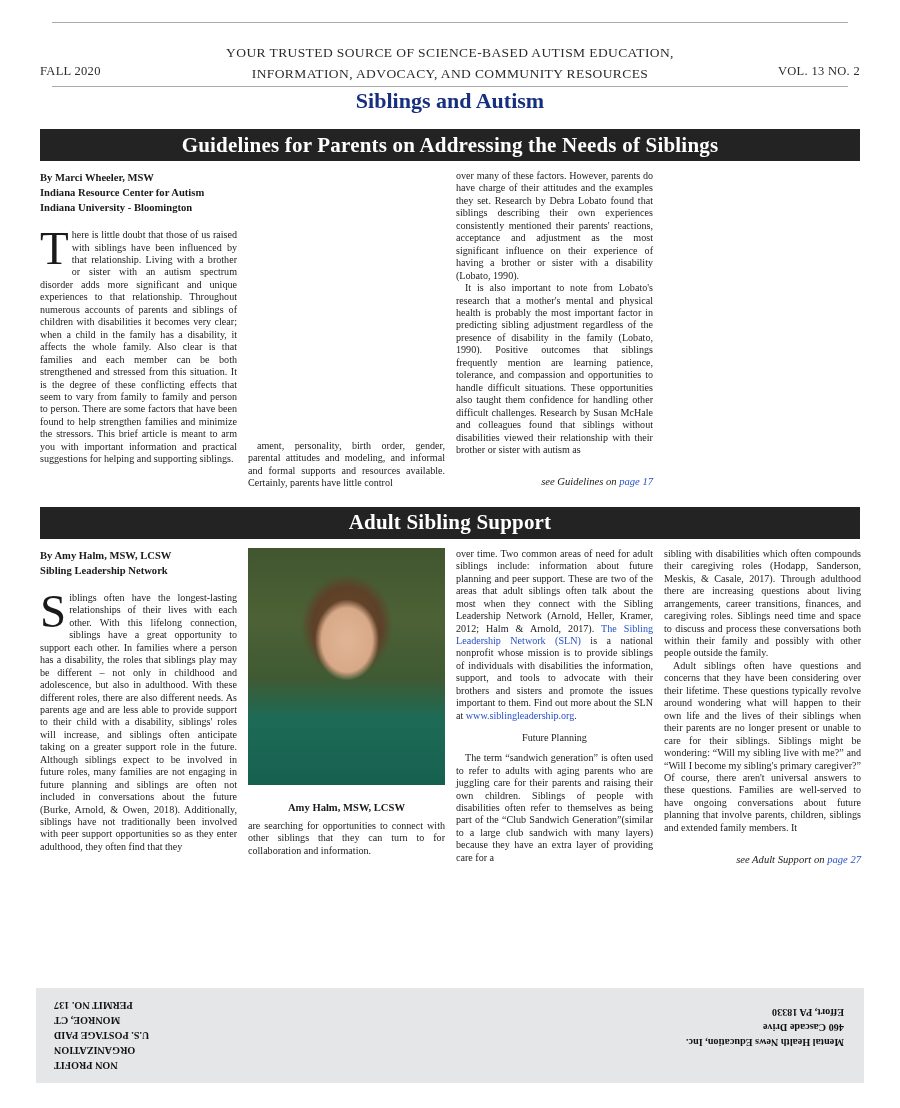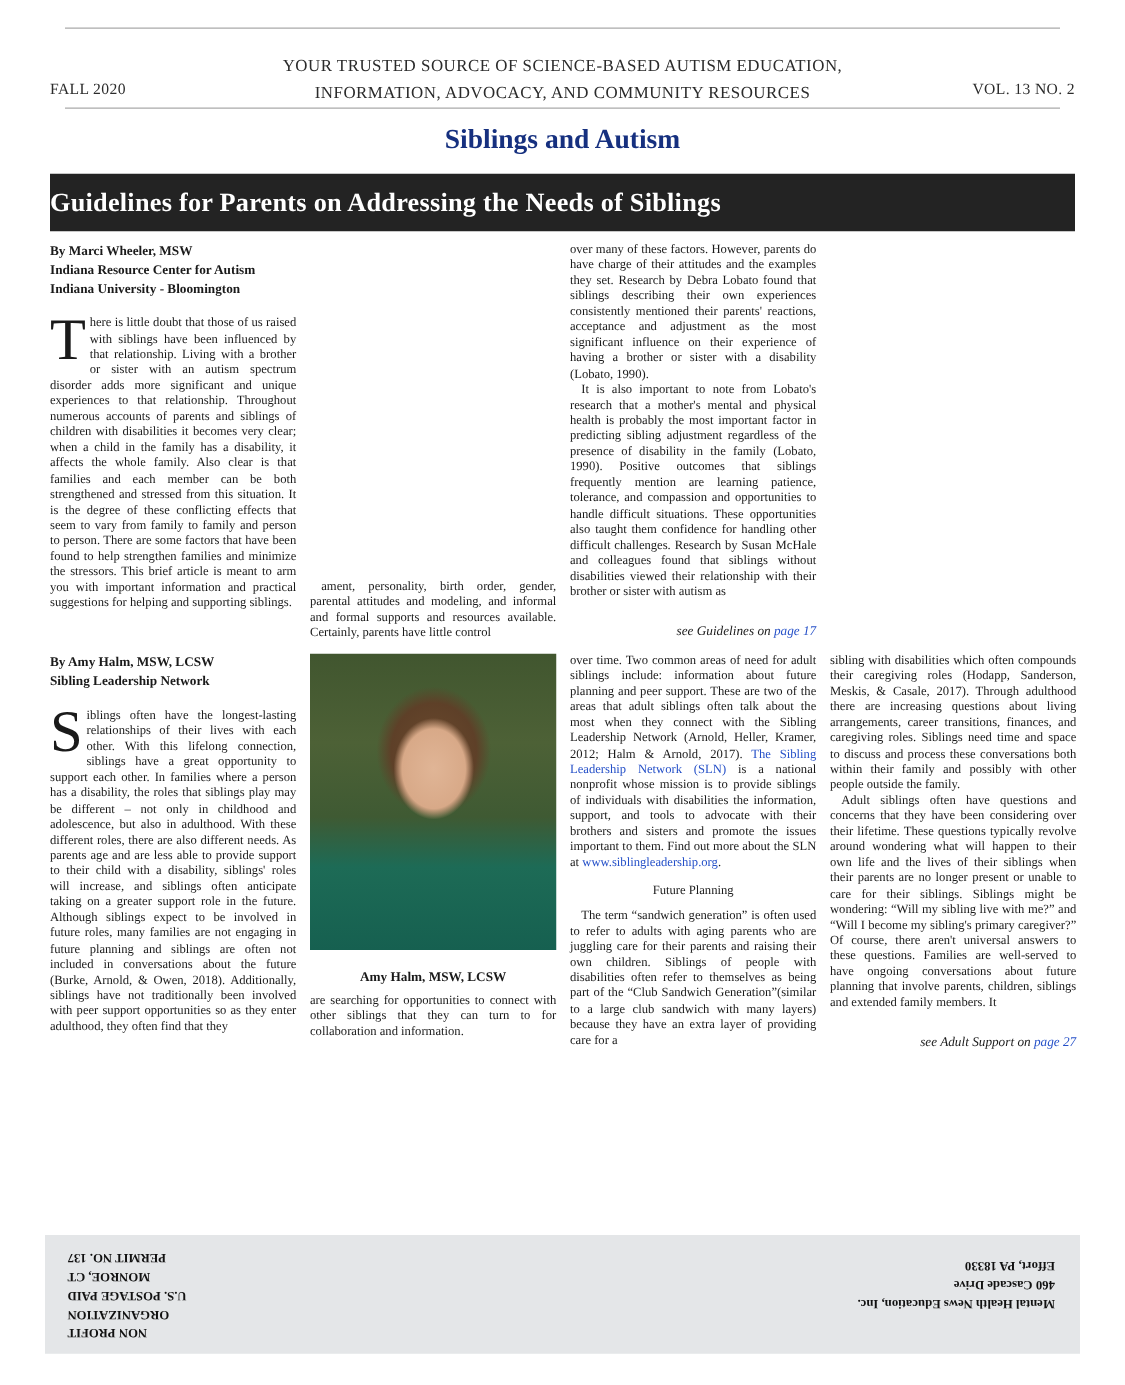--- a/index.html
+++ b/index.html
@@ -77,33 +77,33 @@
   }
   .masthead-rule2 {
     border-top: 1px solid #aaaaaa;
     margin: 3px 12px 0 12px;
   }
   .section-title {
     text-align: center;
     color: #16307f;
     font-size: 22px;
     font-weight: bold;
-    margin-top: 11px;
+    margin-top: 1px;
     margin-bottom: 0;
     font-family: "Liberation Serif", "DejaVu Serif", serif;
   }
 
   
   .banner {
     background: #232323;
     margin: 15px 40px 0 40px;
-    height: 46px;
+    height: 32px;
     display: flex;
     align-items: center;
-    justify-content: flex-start;
+    justify-content: center;
   }
   .banner-text {
     color: #ffffff;
     font-size: 21px;
     font-weight: bold;
     letter-spacing: 0.2px;
     font-family: "Liberation Serif", "DejaVu Serif", serif;
   }
 
   
@@ -278,20 +278,23 @@
       <p class="body">ament, personality, birth order, gender, parental attitudes and modeling, and informal and formal supports and resources available. Certainly, parents have little control</p>
     </div>
 
     <div class="col">
       <p class="body noindent">over many of these factors. However, parents do have charge of their attitudes and the examples they set. Research by Debra Lobato found that siblings describing their own experiences consistently mentioned their parents' reactions, acceptance and adjustment as the most significant influence on their experience of having a brother or sister with a disability (Lobato, 1990).</p>
       <p class="body">It is also important to note from Lobato's research that a mother's mental and physical health is probably the most important factor in predicting sibling adjustment regardless of the presence of disability in the family (Lobato, 1990). Positive outcomes that siblings frequently mention are learning patience, tolerance, and compassion and opportunities to handle difficult situations. These opportunities also taught them confidence for handling other difficult challenges. Research by Susan McHale and colleagues found that siblings without disabilities viewed their relationship with their brother or sister with autism as</p>
       <div class="jumpline"><span>see Guidelines on </span><span class="pg">page 17</span></div>
     </div>
   </div>
 
+  <div class="banner" style="margin-top:17px;">
+    <div class="banner-text">Adult Sibling Support</div>
+  </div>
 
   <div class="article">
 
     <div class="col">
       <div class="byline">
         <div>By Amy Halm, MSW, LCSW</div>
         <div>Sibling Leadership Network</div>
       </div>
       <p class="dropcap-para"><span class="dropcap">S</span><span>iblings often have the longest-lasting relationships of their lives with each other. With this lifelong connection, siblings have a great opportunity to support each other. In families where a person has a disability, the roles that siblings play may be different – not only in childhood and adolescence, but also in adulthood. With these different roles, there are also different needs. As parents age and are less able to provide support to their child with a disability, siblings' roles will increase, and siblings often anticipate taking on a greater support role in the future. Although siblings expect to be involved in future roles, many families are not engaging in future planning and siblings are often not included in conversations about the future (Burke, Arnold, &amp; Owen, 2018). Additionally, siblings have not traditionally been involved with peer support opportunities so as they enter adulthood, they often find that they</span></p>
     </div>

